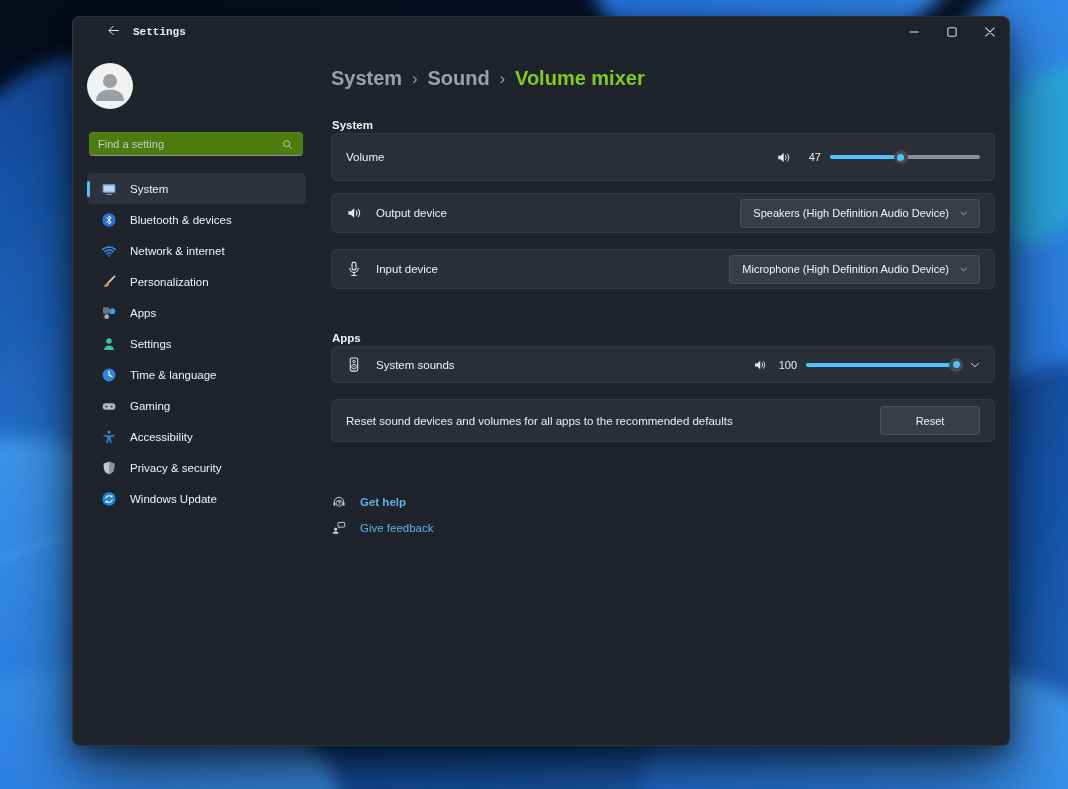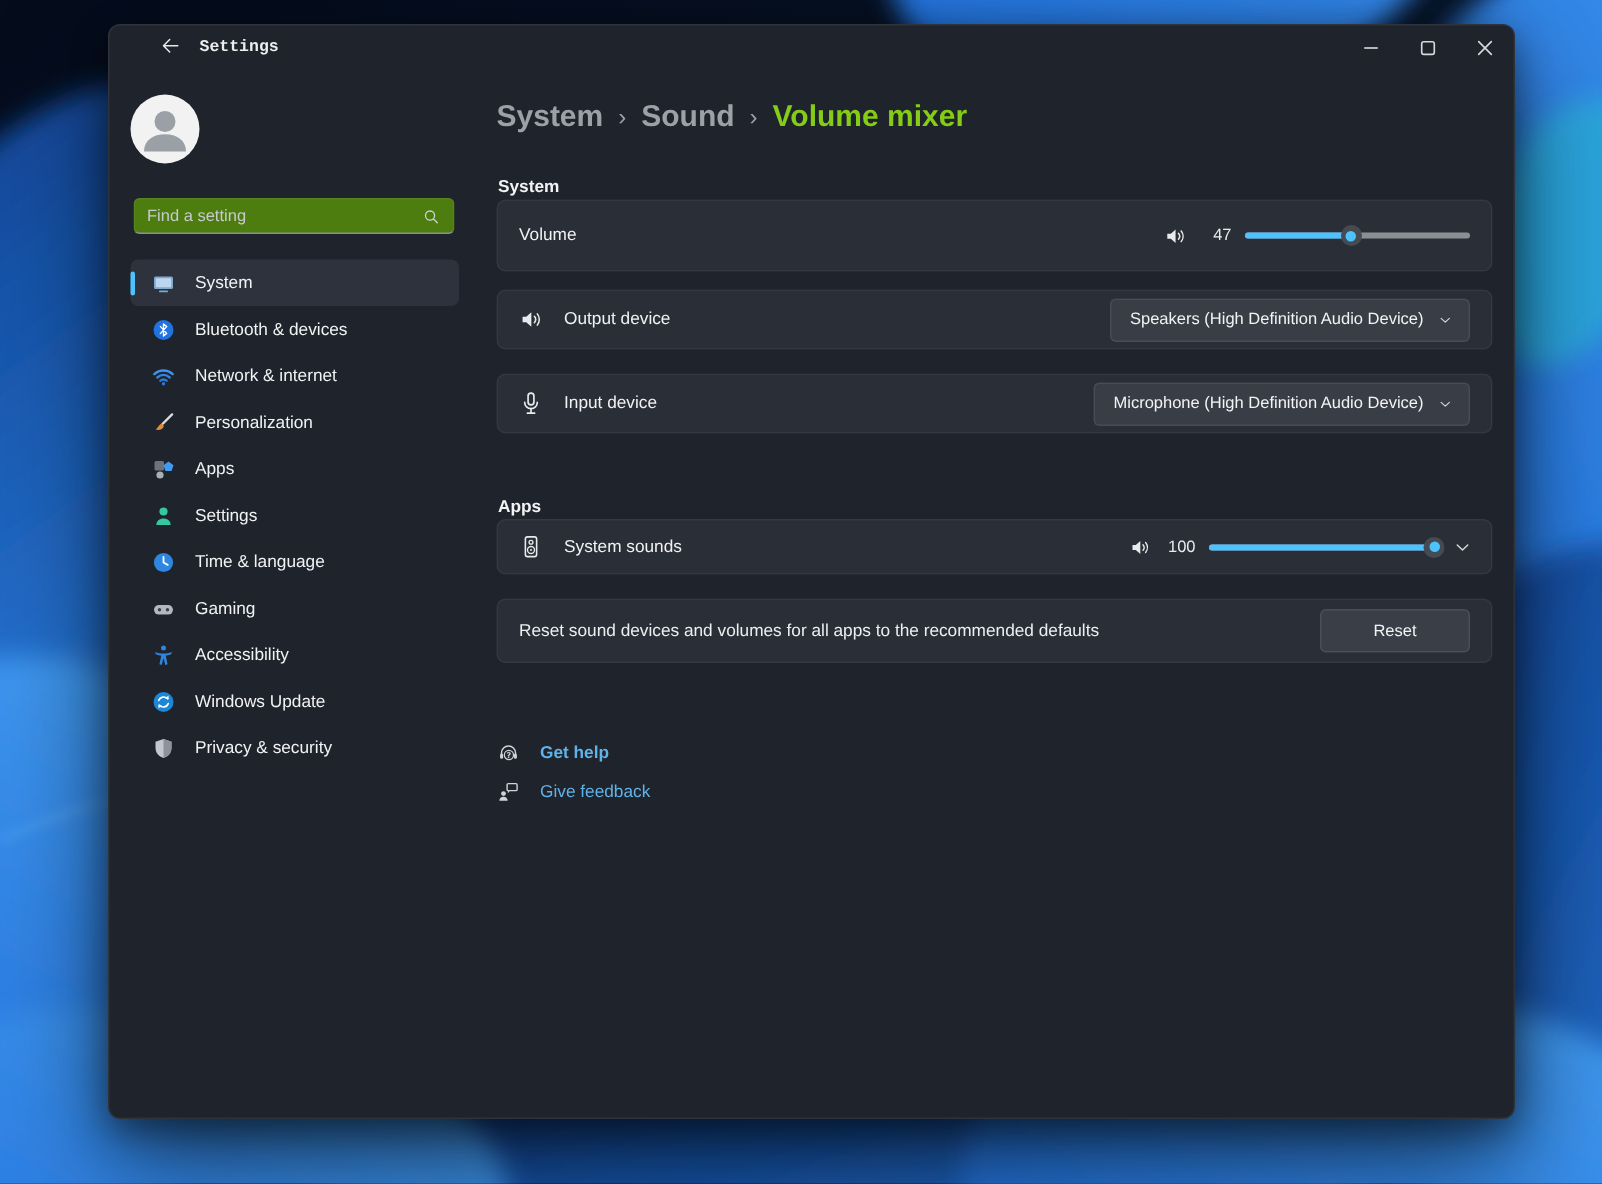--- a/index.html
+++ b/index.html
@@ -373,33 +373,33 @@
           <svg viewBox="0 0 24 24" width="16" height="16">
             <use href="#icon-accessibility"></use>
           </svg>
         </span>
       <span class="nav-label">Accessibility</span>
     </div>
       <div class="nav-item">
 
       <span class="nav-icon">
           <svg viewBox="0 0 24 24" width="16" height="16">
+            <use href="#icon-privacy-security"></use>
+          </svg>
+        </span>
+      <span class="nav-label">Privacy &amp; security</span>
+    </div>
+      <div class="nav-item">
+
+      <span class="nav-icon">
+          <svg viewBox="0 0 24 24" width="16" height="16">
             <use href="#icon-windows-update"></use>
           </svg>
         </span>
       <span class="nav-label">Windows Update</span>
-    </div>
-      <div class="nav-item">
-
-      <span class="nav-icon">
-          <svg viewBox="0 0 24 24" width="16" height="16">
-            <use href="#icon-privacy-security"></use>
-          </svg>
-        </span>
-      <span class="nav-label">Privacy &amp; security</span>
     </div>
     </div>
 
   <div class="main">
 
     <div class="breadcrumb">
       <span class="crumb">System</span>
       <span class="crumb-sep">›</span>
       <span class="crumb">Sound</span>
       <span class="crumb-sep">›</span>

